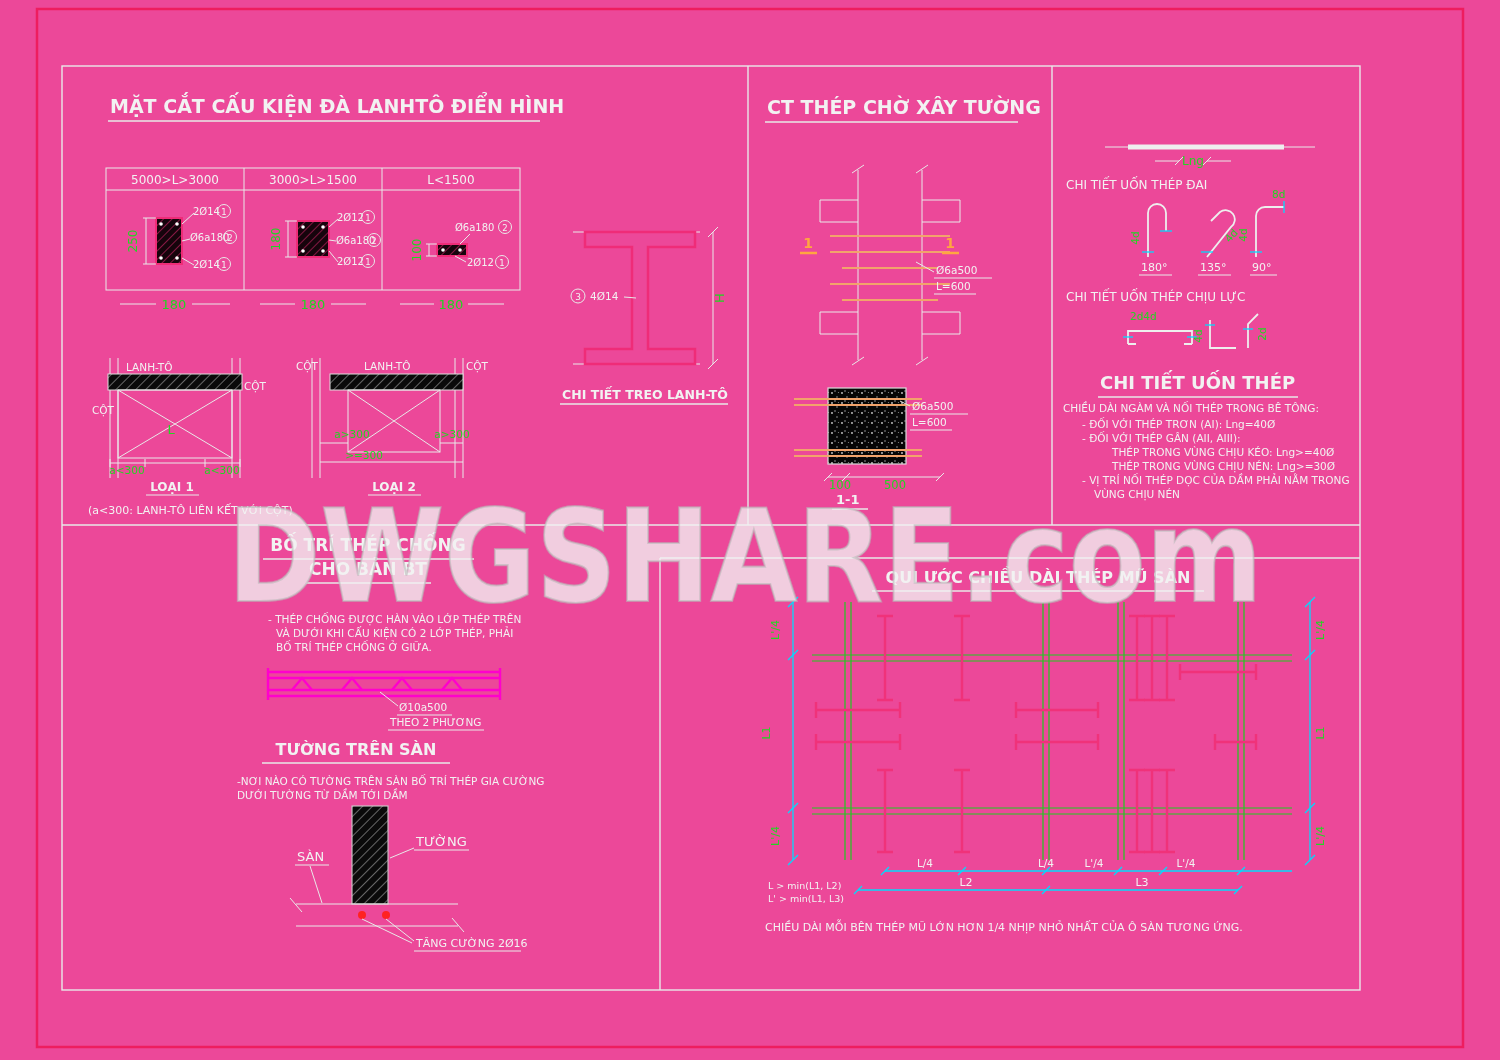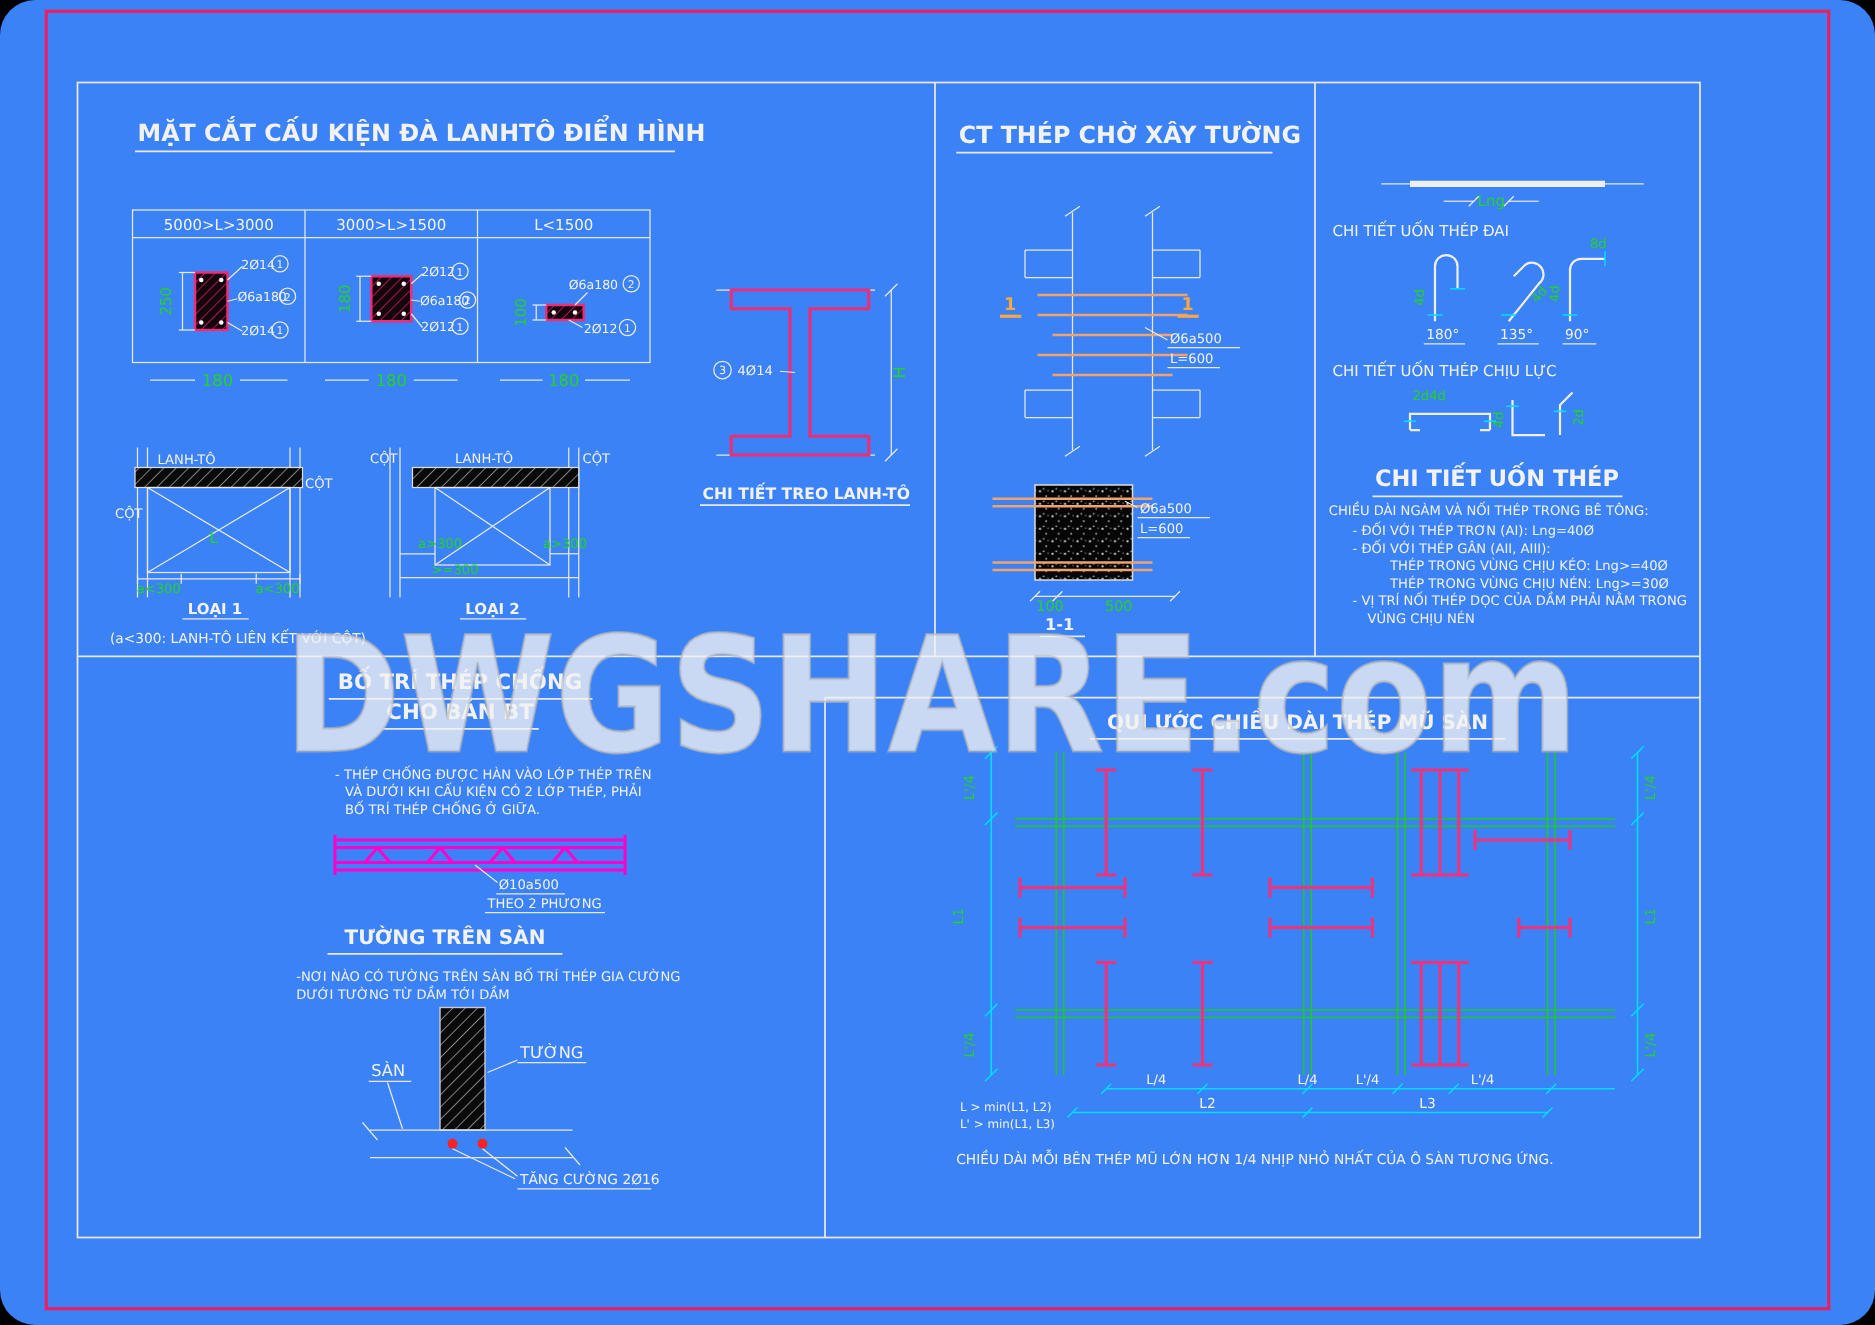--- a/index.html
+++ b/index.html
@@ -1,16 +1,16 @@
 <!DOCTYPE html>
 <html><head>
 <meta charset="utf-8">
 <style>
   html,body{margin:0;padding:0;background:#000;}
-  .stage{position:relative;width:1500px;height:1060px;background:#3b82f6;overflow:hidden;border-radius:28px;}
+  .stage{position:relative;width:1500px;height:1060px;background:#ec4899;overflow:hidden;}
   svg{position:absolute;left:0;top:0;}
   text{font-family:"DejaVu Sans","Liberation Sans",sans-serif;fill:#f2f2f2;}
   .b{font-weight:bold;}
   .grn{fill:#23d523;}
   .org{fill:#ffa640;font-weight:bold;}
   .wl{stroke:#e9e9e9;stroke-width:1;fill:none;}
   .wl2{stroke:#e9e9e9;stroke-width:1.4;fill:none;}
   .pink{stroke:#ef2c78;fill:none;}
   .mag{stroke:#ff00cd;fill:none;}
   .cyn{stroke:#00dcff;stroke-width:1.3;fill:none;}

